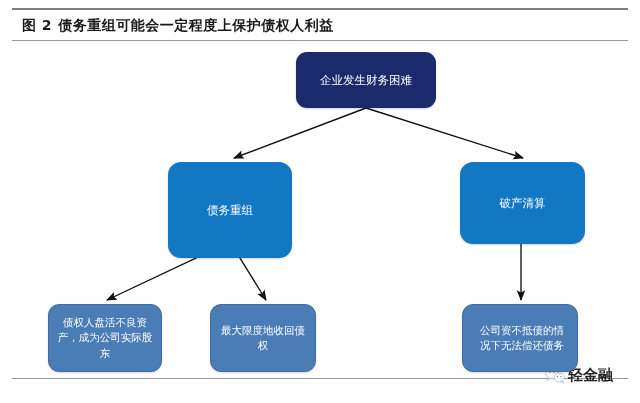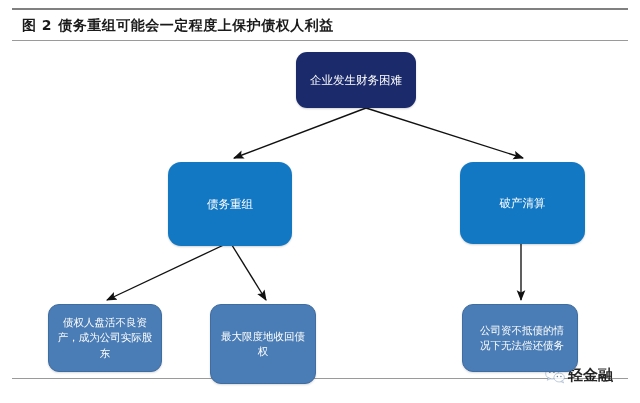--- a/index.html
+++ b/index.html
@@ -175,37 +175,37 @@
       </defs>
       <g stroke="#111111" stroke-width="1.35" fill="none" marker-end="url(#arrowhead)">
         <line x1="366" y1="66" x2="234" y2="116"></line>
         <line x1="366" y1="66" x2="523" y2="116"></line>
         <line x1="230" y1="200" x2="107" y2="258"></line>
         <line x1="230" y1="200" x2="266" y2="258"></line>
         <line x1="521" y1="202" x2="521" y2="258"></line>
       </g>
     </svg>
 
-    <div class="node node-root" style="left:296px; top:10px; width:120px; height:56px;">
+    <div class="node node-root" style="left:296px; top:10px; width:140px; height:56px;">
       <span class="node-label">企业发生财务困难</span>
     </div>
 
-    <div class="node node-mid" style="left:168px; top:120px; width:124px; height:84px;text-align:center;">
+    <div class="node node-mid" style="left:168px; top:120px; width:124px; height:96px;text-align:center;">
       <span class="node-label">债务重组</span>
     </div>
 
     <div class="node node-mid" style="left:460px; top:120px; width:125px; height:82px;">
       <span class="node-label">破产清算</span>
     </div>
 
     <div class="node node-leaf" style="left:48px; top:262px; width:114px; height:68px;">
       <span class="node-label">债权人盘活不良资产，成为公司实际股东</span>
     </div>
 
-    <div class="node node-leaf" style="left:210px; top:262px; width:106px; height:80px;">
+    <div class="node node-leaf" style="left:210px; top:262px; width:106px; height:68px;">
       <span class="node-label">最大限度地收回债权</span>
     </div>
 
     <div class="node node-leaf" style="left:462px; top:262px; width:116px; height:68px;padding-left:12px;">
       <span class="node-label">公司资不抵债的情况下无法偿还债务</span>
     </div>
   </div>
 
   <div class="rule-footer"></div>
 

